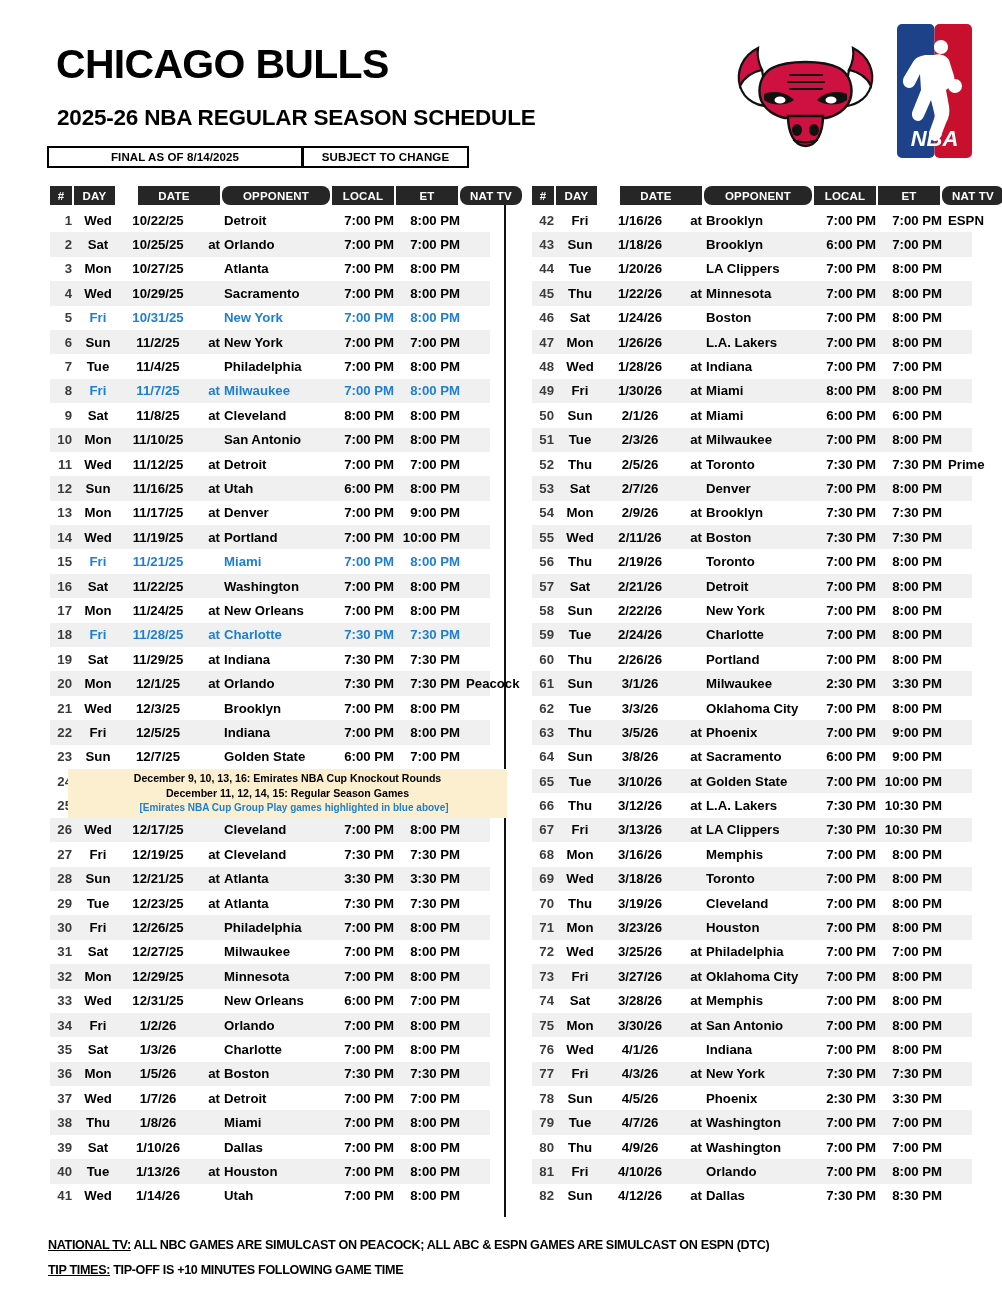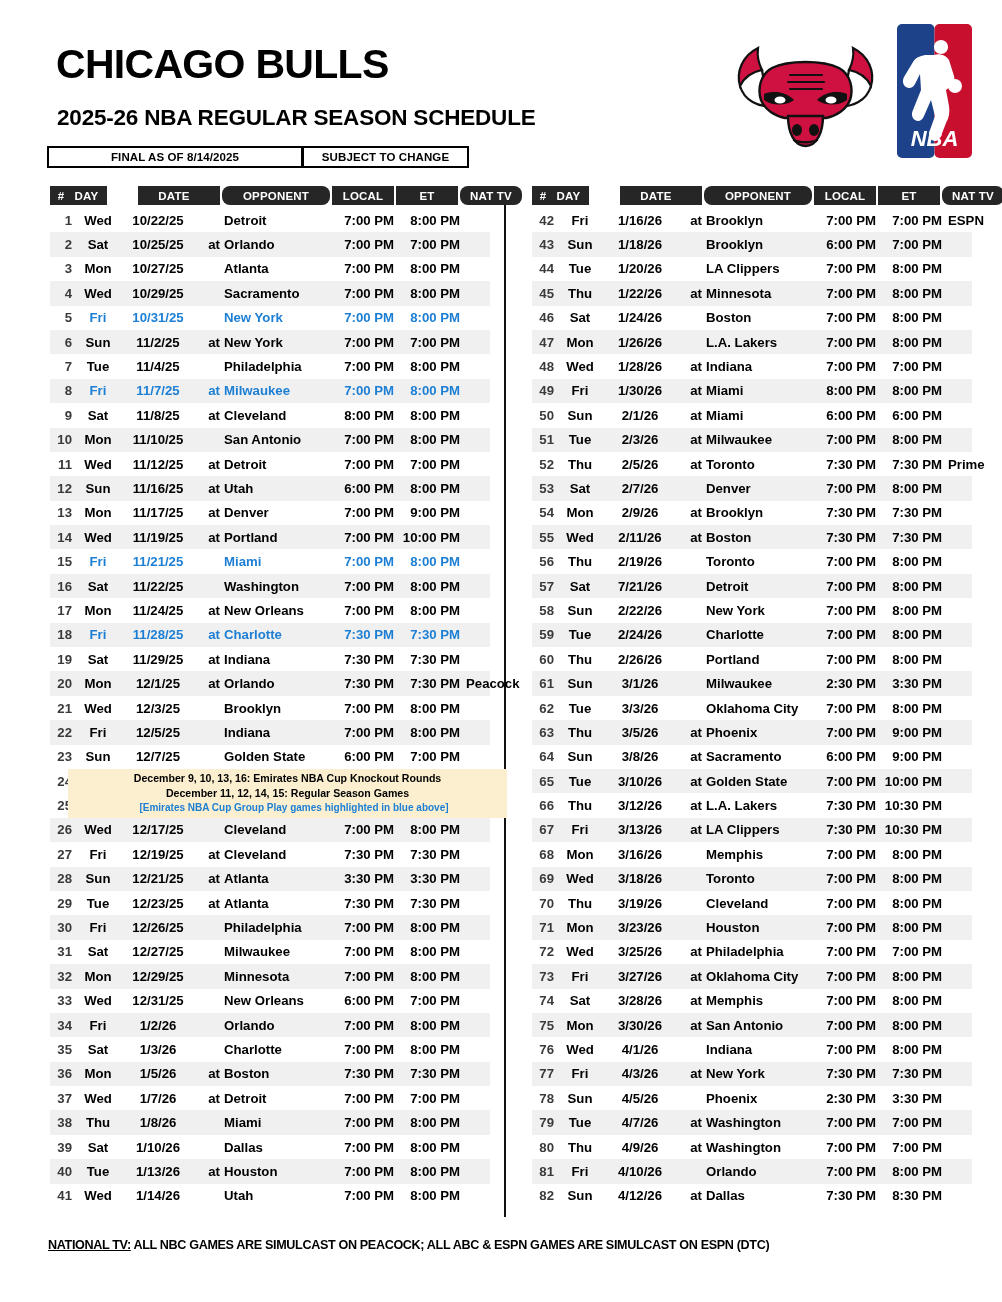--- a/index.html
+++ b/index.html
@@ -61,21 +61,21 @@
   
   .thead { position: relative; height: 19px; margin-bottom: 3px; }
   .th {
     position: absolute; top: 0; height: 19px;
     background: #262626; color: #fff;
     font-size: 11.5px; font-weight: 700;
     display: flex; align-items: center; justify-content: center;
     letter-spacing: 0.2px;
   }
   .th-num  { left: 0px;   width: 22px; }
-  .th-day  { left: 16px;  width: 41px; }
+  .th-day  { left: 24px;  width: 41px; }
   .th-date { left: 88px;  width: 72px; }
   .th-at   { left: 146px; width: 24px; }
   .th-opp  { left: 172px; width: 108px; border-radius: 8px; }
   .th-local{ left: 282px; width: 62px; }
   .th-et   { left: 346px; width: 62px; }
   .th-nattv{ left: 410px; width: 62px; border-radius: 8px; }
 
   
   .row {
     position: relative; height: 24.4px;
@@ -752,21 +752,21 @@
           <div class="cell c-date">2/19/26</div>
           <div class="cell c-at"></div>
           <div class="cell c-opp">Toronto</div>
           <div class="cell c-local">7:00 PM</div>
           <div class="cell c-et">8:00 PM</div>
           <div class="cell c-nattv"></div>
         </div>
         <div class="row alt">
           <div class="cell c-num">57</div>
           <div class="cell c-day">Sat</div>
-          <div class="cell c-date">7/21/26</div>
+          <div class="cell c-date">2/21/26</div>
           <div class="cell c-at"></div>
           <div class="cell c-opp">Detroit</div>
           <div class="cell c-local">7:00 PM</div>
           <div class="cell c-et">8:00 PM</div>
           <div class="cell c-nattv"></div>
         </div>
         <div class="row">
           <div class="cell c-num">58</div>
           <div class="cell c-day">Sun</div>
           <div class="cell c-date">2/22/26</div>
@@ -1016,13 +1016,14 @@
           <div class="cell c-et">8:30 PM</div>
           <div class="cell c-nattv"></div>
         </div>
       </div>
   </div>
 
 </div>
 
 <div id="footer">
   <div class="foot-line"><span class="foot-label">NATIONAL TV:</span><span> ALL NBC GAMES ARE SIMULCAST ON PEACOCK; ALL ABC &amp; ESPN GAMES ARE SIMULCAST ON ESPN (DTC)</span></div>
+  <div class="foot-line"><span class="foot-label">TIP TIMES:</span><span> TIP-OFF IS +10 MINUTES FOLLOWING GAME TIME</span></div>
 </div>
 
 </body></html>

